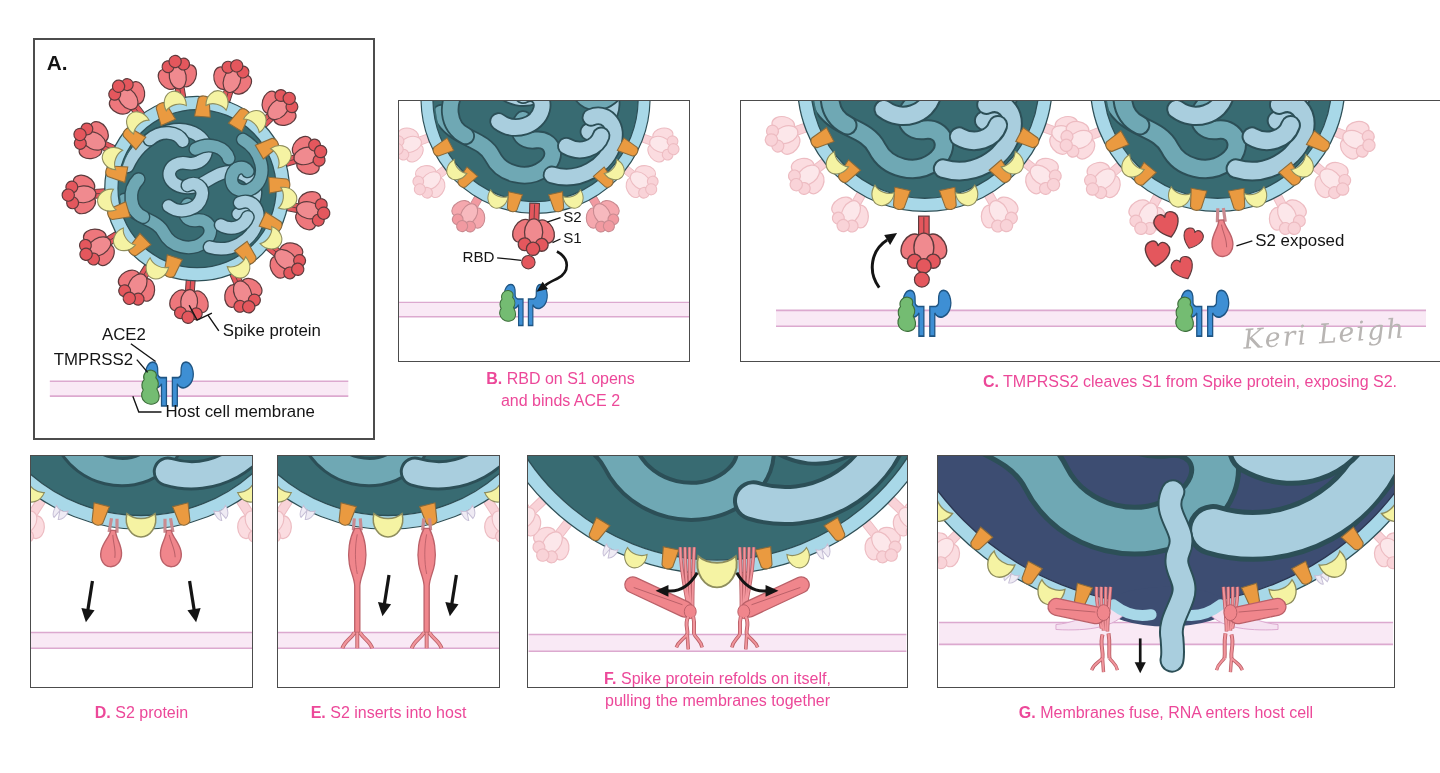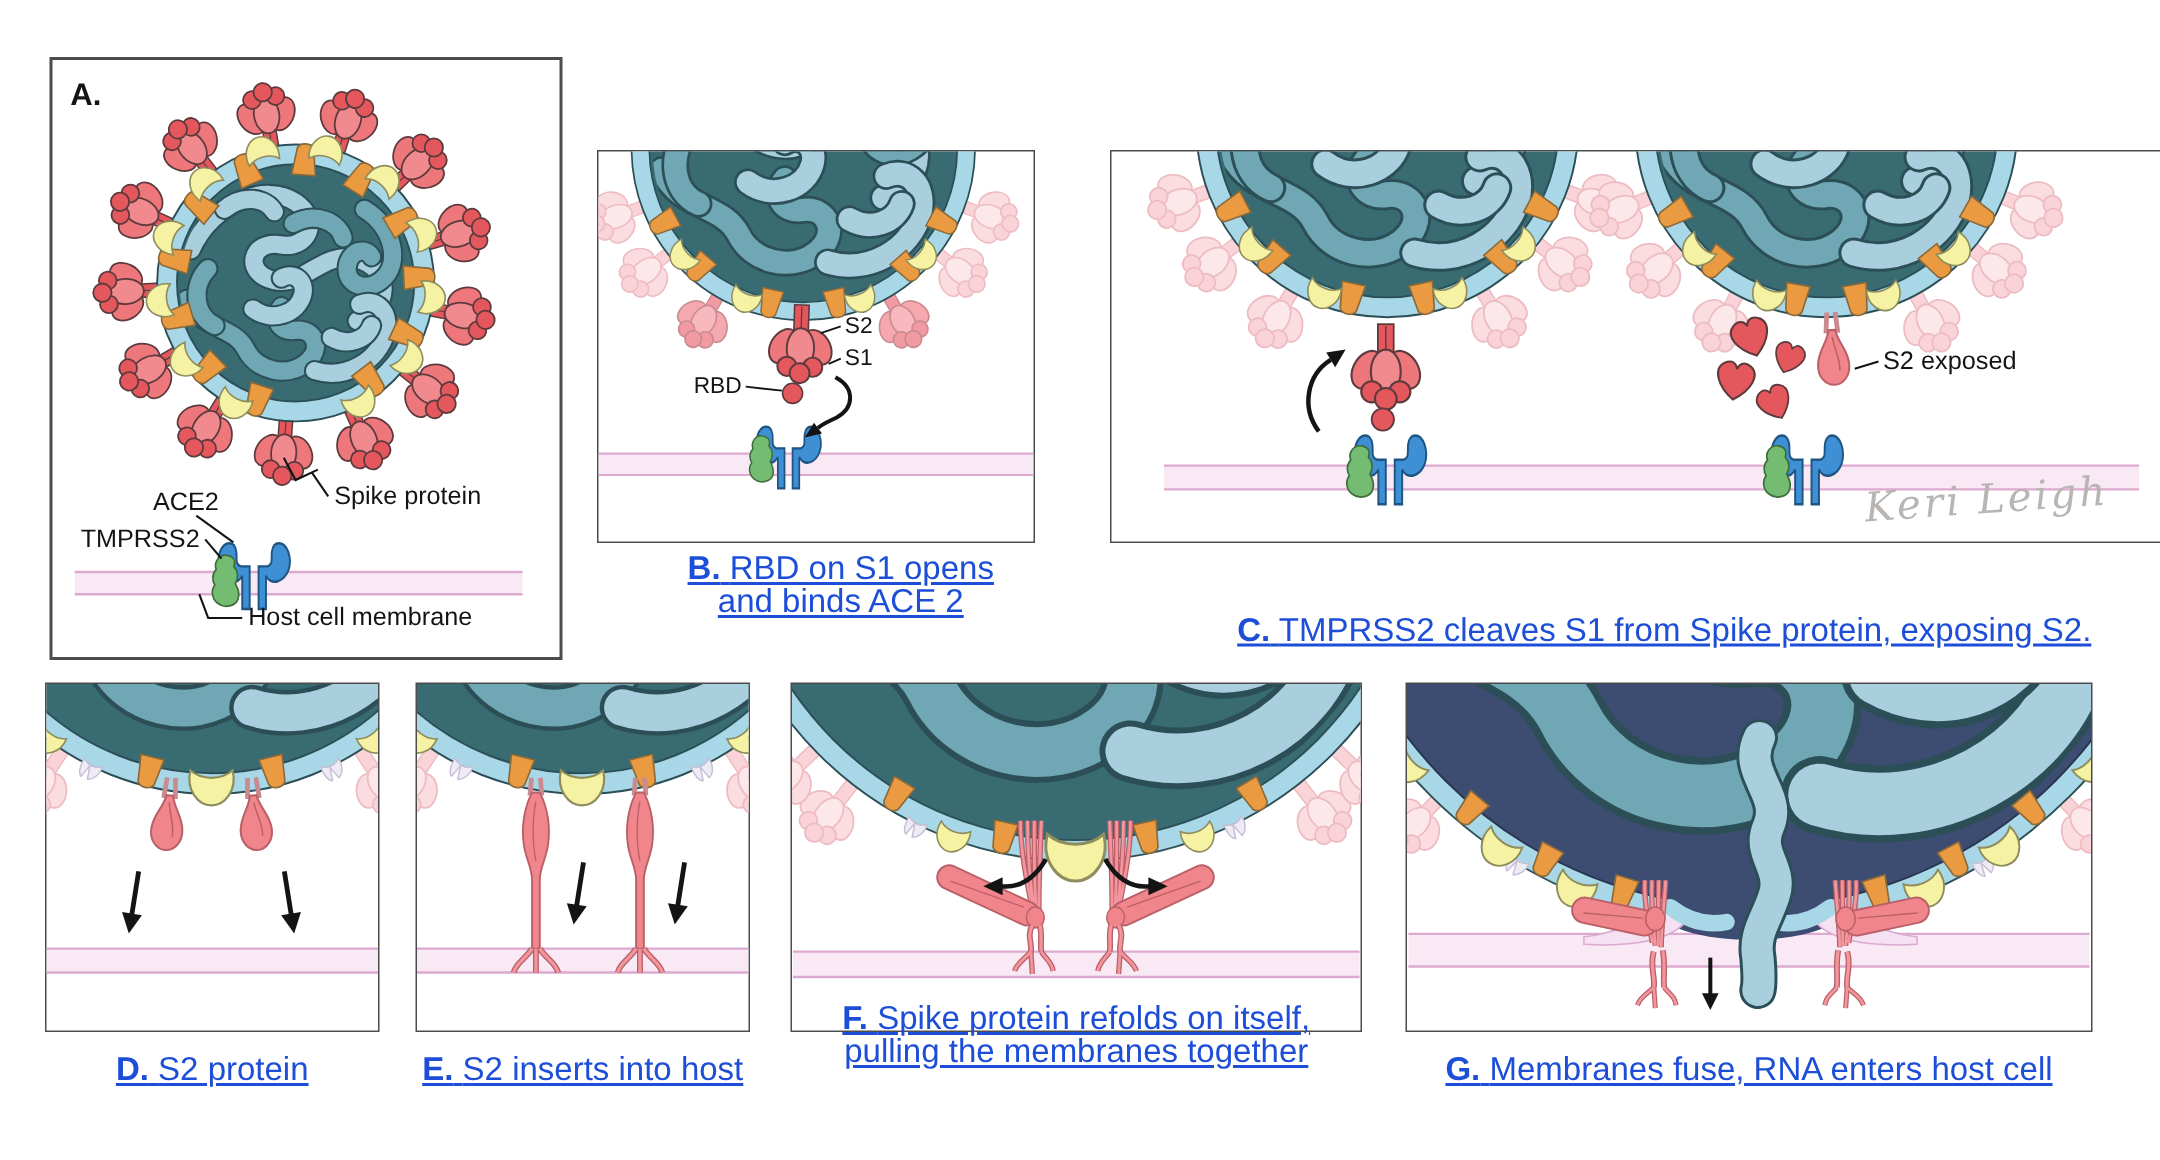--- a/index.html
+++ b/index.html
@@ -1,22 +1,22 @@
 <!DOCTYPE html>
 <html><head>
 <meta charset="utf-8">
 <style>
   html,body{margin:0;padding:0;background:#fff;}
   body{width:1440px;height:773px;position:relative;font-family:"Liberation Sans",sans-serif;color:#141414;overflow:hidden;}
   .stage{position:absolute;inset:0;background:#fff;}
   .panel{position:absolute;border:1.8px solid #4c4c4c;background:#fff;box-sizing:border-box;}
   .panel svg{display:block;width:100%;height:100%;}
-  .caption{position:absolute;font-size:22px;line-height:22px;color:#1d4ed8;text-align:center;text-decoration:underline;}
+  .caption{position:absolute;font-size:16px;line-height:22px;color:#ec4899;text-align:center;}
   .caption b{font-weight:bold;}
-  .caption.left{text-align:center;margin-top:38px;}
+  .caption.left{text-align:right;}
   .caption .ind{margin-left:27px;}
   .sig{position:absolute;font-family:"DejaVu Serif",serif;font-style:italic;font-size:27px;color:#b8b5b3;transform:rotate(-4deg);letter-spacing:2px;white-space:nowrap;}
   svg text{font-family:"Liberation Sans",sans-serif;font-size:17px;fill:#141414;}
   svg text.bold{font-weight:bold;font-size:21px;}
   .defs{position:absolute;width:0;height:0;overflow:hidden;}
 </style>
 </head>
 <body>
 
 <div class="stage">

